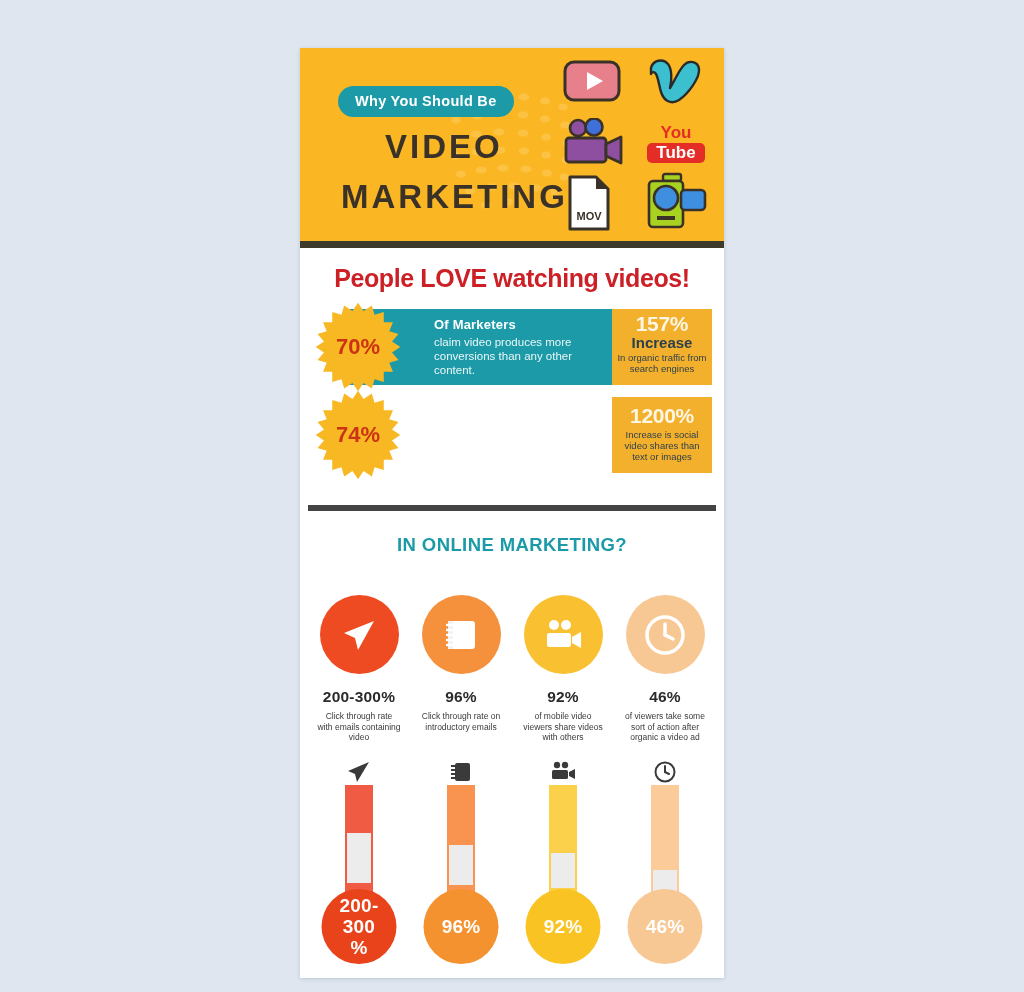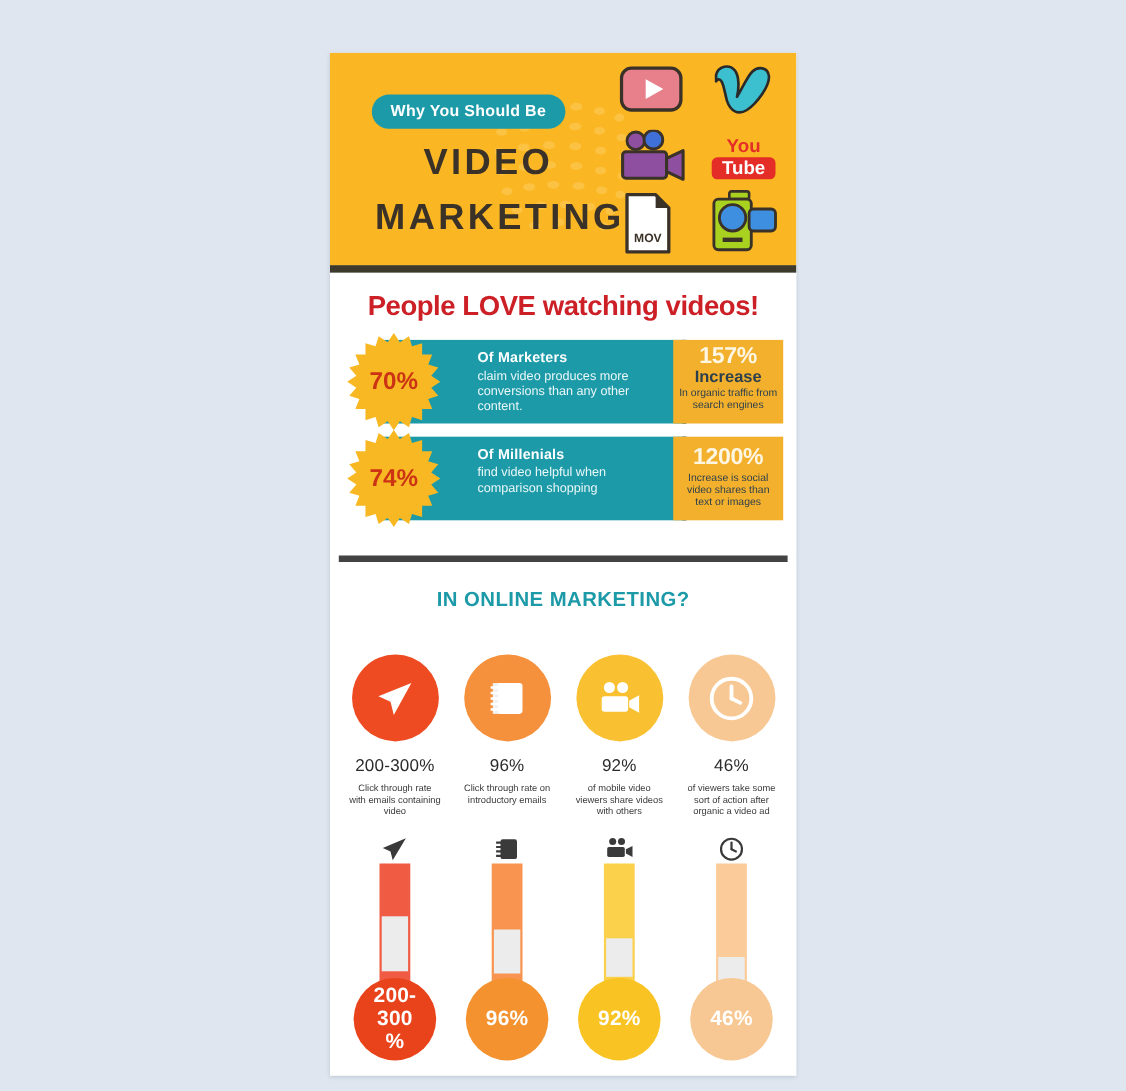--- a/index.html
+++ b/index.html
@@ -147,21 +147,21 @@
     padding-top: 38px;
   }
   .circle-col { width: 88px; text-align: center; }
   .circ {
     width: 79px; height: 79px;
     border-radius: 50%;
     margin: 0 auto;
     display: flex; align-items: center; justify-content: center;
   }
   .stat-num {
-    font-size: 15.5px; font-weight: normal;
+    font-size: 15.5px; font-weight: bold;
     color: #2b2b2b; letter-spacing: .2px;
     padding-top: 14px;
   }
   .stat-cap {
     font-size: 8.5px; line-height: 10.5px;
     color: #3a3a3a; padding: 5px 2px 0 2px;
   }
 
   
   .thermo-row {
@@ -309,26 +309,20 @@
         </svg>
         <div class="burst-label">70%</div>
         <div class="gold-box">
           <div class="gold-num">157%</div>
           <div class="gold-sub">Increase</div>
           <div class="gold-desc">In organic traffic from search engines</div>
         </div>
       </div>
 
       <div class="stat-row">
-        <div class="teal-bar">
-          <div class="teal-inner">
-            <div class="teal-head">Of Millenials</div>
-            <div class="teal-body">find video helpful when comparison shopping</div>
-          </div>
-        </div>
         <svg class="burst" viewBox="0 0 100 100">
           <path fill="#f7b823" d="M50 2 L56 11 L65 5 L68 15 L78 12 L78 23 L88 23 L84 33 L94 36 L87 44
             L96 50 L87 56 L94 64 L84 67 L88 77 L78 77 L78 88 L68 85 L65 95 L56 89 L50 98 L44 89
             L35 95 L32 85 L22 88 L22 77 L12 77 L16 67 L6 64 L13 56 L4 50 L13 44 L6 36 L16 33
             L12 23 L22 23 L22 12 L32 15 L35 5 L44 11 Z"></path>
         </svg>
         <div class="burst-label">74%</div>
         <div class="gold-box" style="padding-top:8px;">
           <div class="gold-num">1200%</div>
           <div class="gold-desc">Increase is social video shares than text or images</div>

